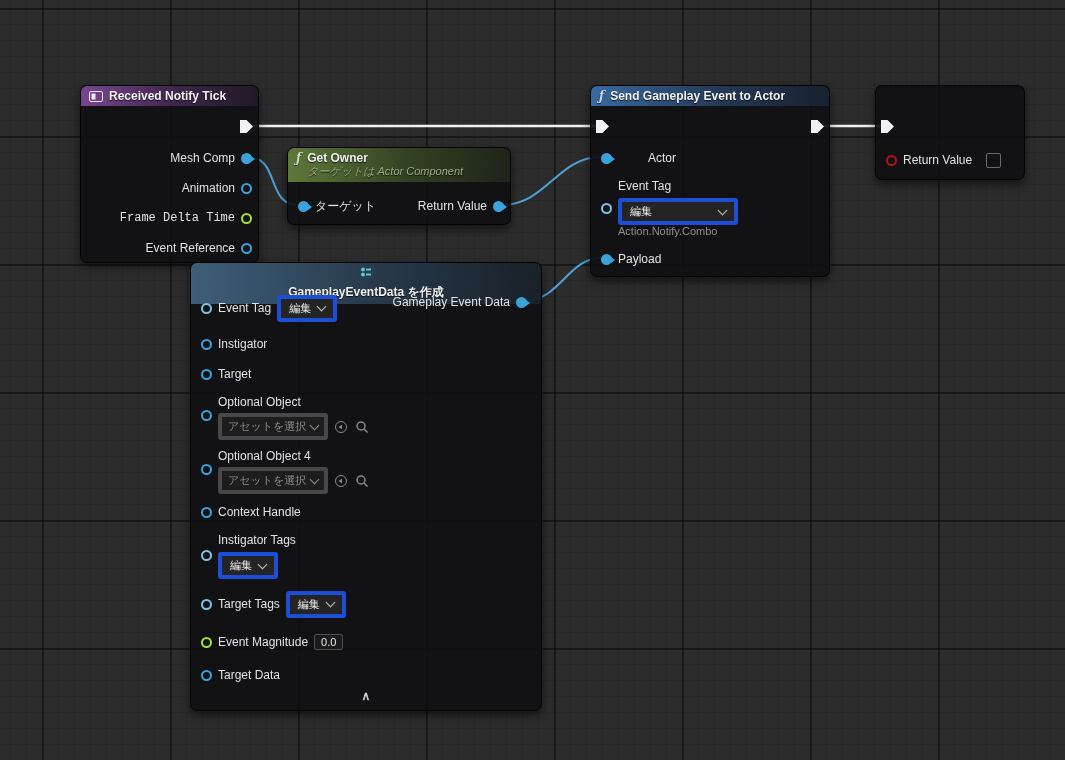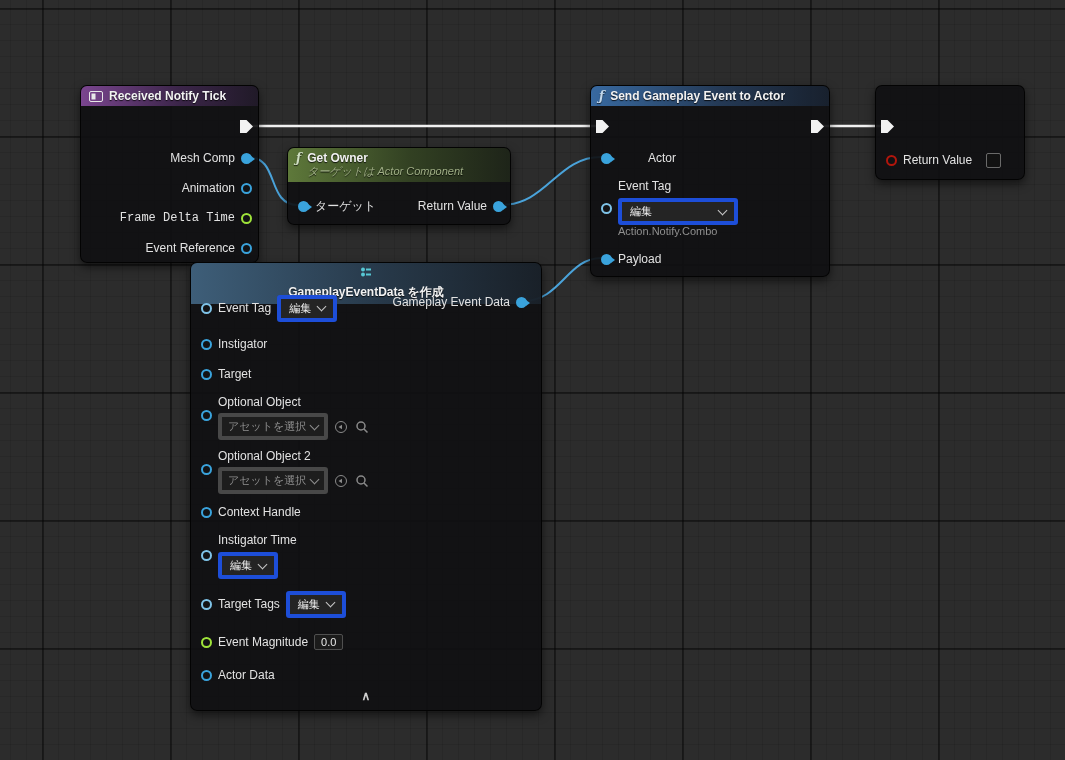--- a/index.html
+++ b/index.html
@@ -176,21 +176,21 @@
                 <line x1="9" y1="9" x2="12.5" y2="12.5" stroke="#8a8a8a" stroke-width="1.5"></line>
               </svg>
           </span>
         </div>
       </div>
     </div>
 
     <div class="pingroup" style="left:10px;top:185px;">
       <span class="pin obj" style="top:16px;"></span>
       <div class="ginner">
-        <div class="glabel plabel">Optional Object 2</div>
+        <div class="glabel plabel">Optional Object 4</div>
         <div style="display:flex;align-items:center;gap:5px;margin-top:3px;">
           <span class="dd asset">
             <span>アセットを選択</span>
             <span class="chev"></span>
           </span>
           <span class="iconbtn">
             <svg width="14" height="14">
                 <circle cx="7" cy="7" r="5.5" fill="none" stroke="#8a8a8a"></circle>
                 <path d="M4.5 7 l3.5 -2.3 v4.6 z" fill="#8a8a8a"></path>
               </svg>
@@ -206,21 +206,21 @@
     </div>
 
     <div class="row ls" style="top:239px;">
       <span class="pin obj"></span>
       <span class="plabel">Context Handle</span>
     </div>
 
     <div class="pingroup" style="left:10px;top:269px;">
       <span class="pin tag" style="top:18px;"></span>
       <div class="ginner">
-        <div class="glabel plabel">Instigator Time</div>
+        <div class="glabel plabel">Instigator Tags</div>
         <div style="margin-top:4px;">
           <span class="dd">
             <span>編集</span>
             <span class="chev"></span>
           </span>
         </div>
       </div>
     </div>
 
     <div class="row ls" style="top:331px;">
@@ -233,21 +233,21 @@
     </div>
 
     <div class="row ls" style="top:369px;">
       <span class="pin flt"></span>
       <span class="plabel">Event Magnitude</span>
       <span class="valbox">0.0</span>
     </div>
 
     <div class="row ls" style="top:402px;">
       <span class="pin obj"></span>
-      <span class="plabel">Actor Data</span>
+      <span class="plabel">Target Data</span>
     </div>
 
     <div class="collapse" style="top:428px;">∧</div>
   </div>
 
   <div class="node" style="left:590px;top:85px;width:238px;height:190px;">
     <div class="nhead hdr-blue">
       <span class="ficon" style="color:#d2e4f4;">ƒ</span>
       <span>Send Gameplay Event to Actor</span>
     </div>

